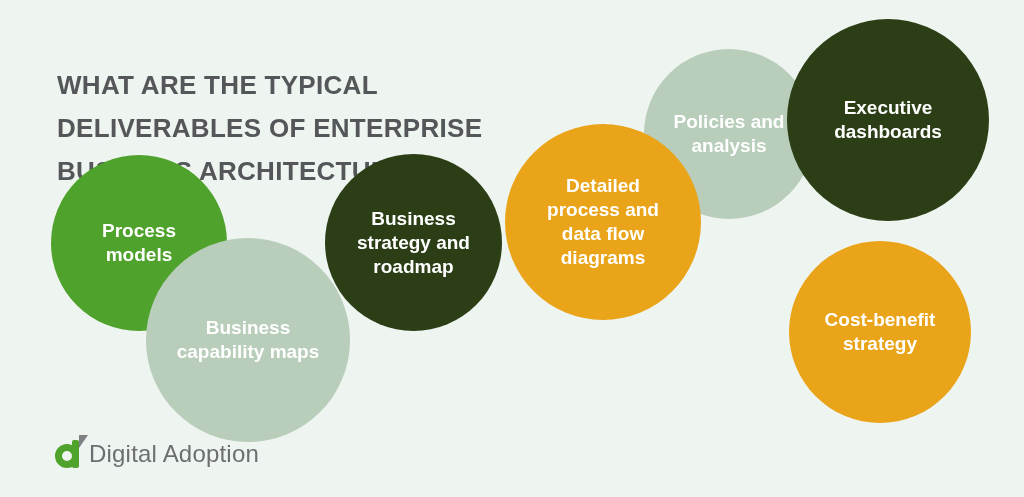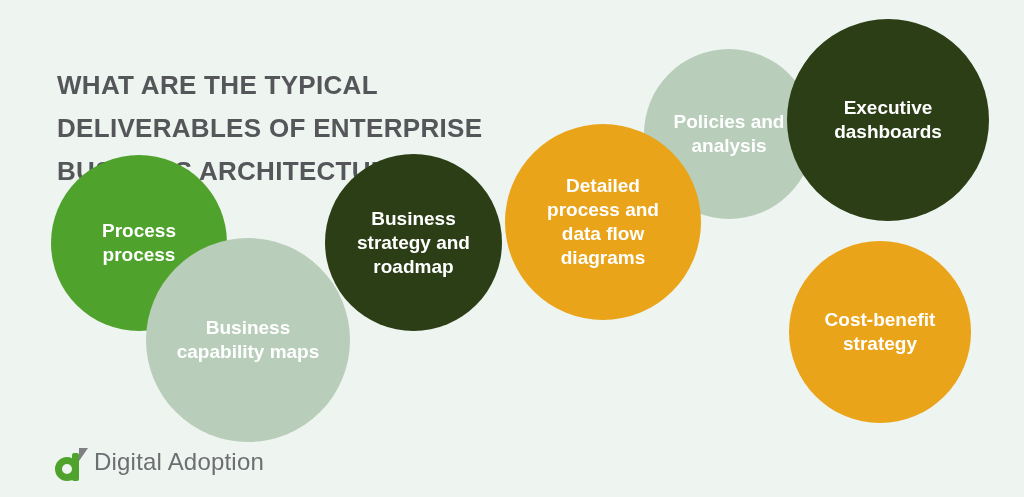--- a/index.html
+++ b/index.html
@@ -55,24 +55,23 @@
   .b-executive     { left: 787px; top: 19px;  width: 202px; height: 202px; }
   .b-capability    { left: 146px; top: 238px; width: 204px; height: 204px; }
   .b-detailed      { left: 505px; top: 124px; width: 196px; height: 196px; }
   .b-blueprints    { left: 399px; top: 308px; width: 166px; height: 166px; }
   .b-recommend     { left: 617px; top: 287px; width: 190px; height: 190px; }
   .b-costbenefit   { left: 789px; top: 241px; width: 182px; height: 182px; }
 
   .footer {
     position: absolute;
     left: 55px;
-    top: 448px;
+    top: 435px;
     display: flex;
-    align-items: flex-start;
-    gap: 5px;
+    align-items: flex-end;
   }
   .logo-mark {
     position: relative;
     width: 34px;
     height: 33px;
     flex: 0 0 auto;
   }
   .logo-ring {
     position: absolute;
     left: 0;
@@ -110,21 +109,21 @@
 </head>
 <body>
 
 <div class="canvas">
 
   <h1 class="title">WHAT ARE THE TYPICAL
 DELIVERABLES OF ENTERPRISE
 BUSINESS ARCHITECTURE?</h1>
 
   <div class="bubble c-green b-process">Process
-process</div>
+models</div>
 
   <div class="bubble c-dark b-strategy">Business
 strategy and
 roadmap</div>
 
   <div class="bubble c-sage b-policies">Policies and
 analysis</div>
 
   <div class="bubble c-dark b-executive">Executive
 dashboards</div>

